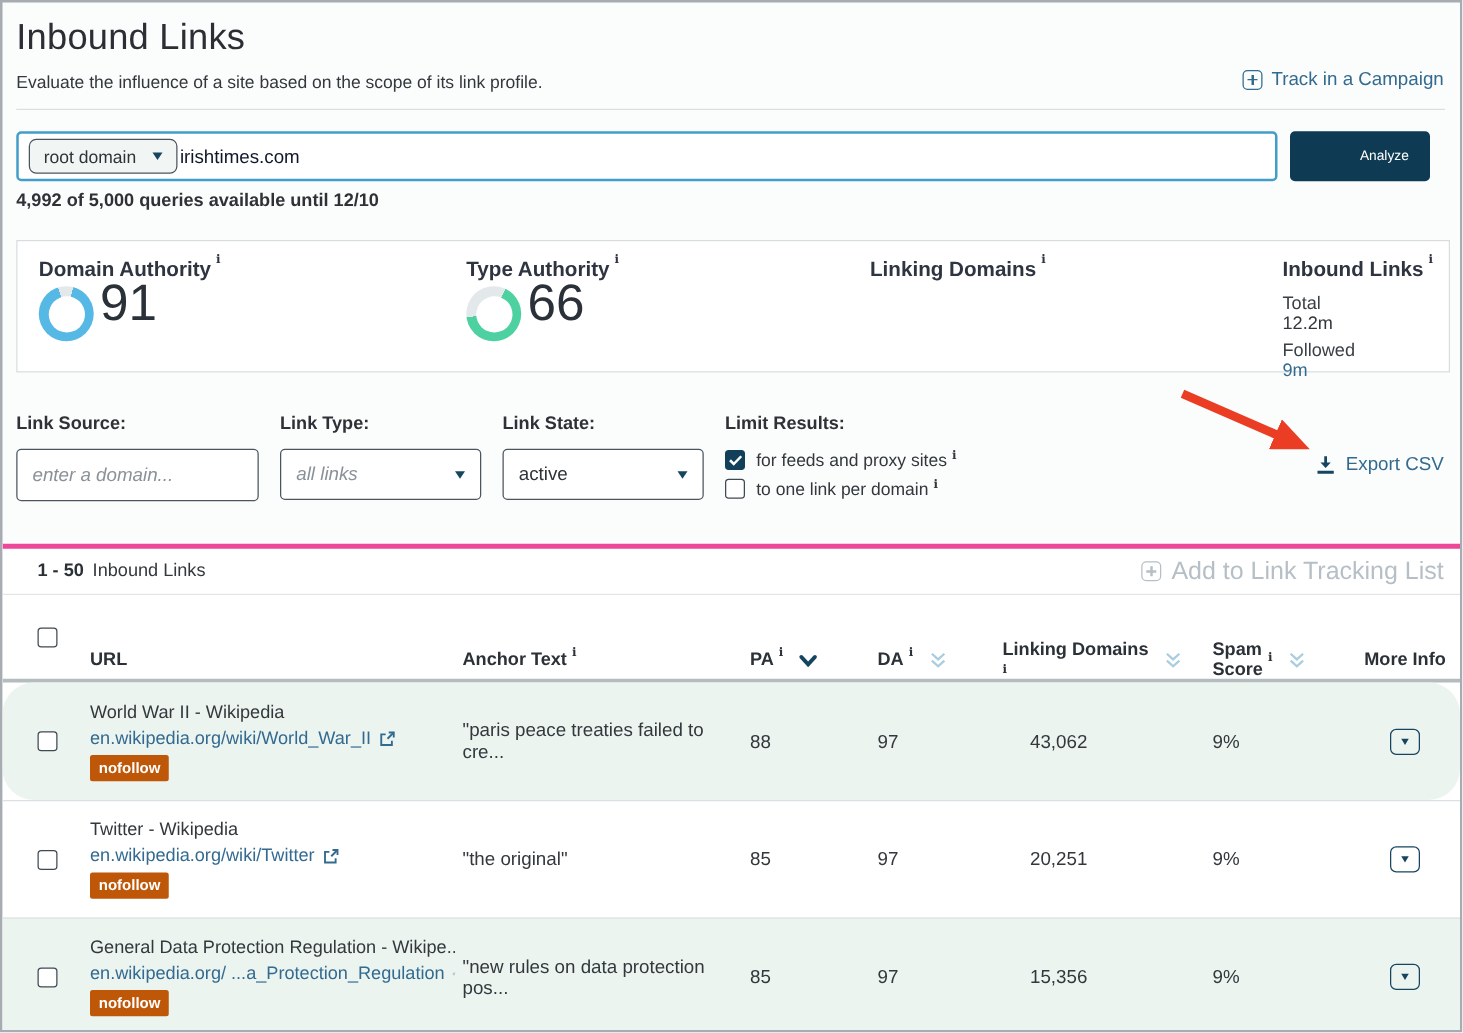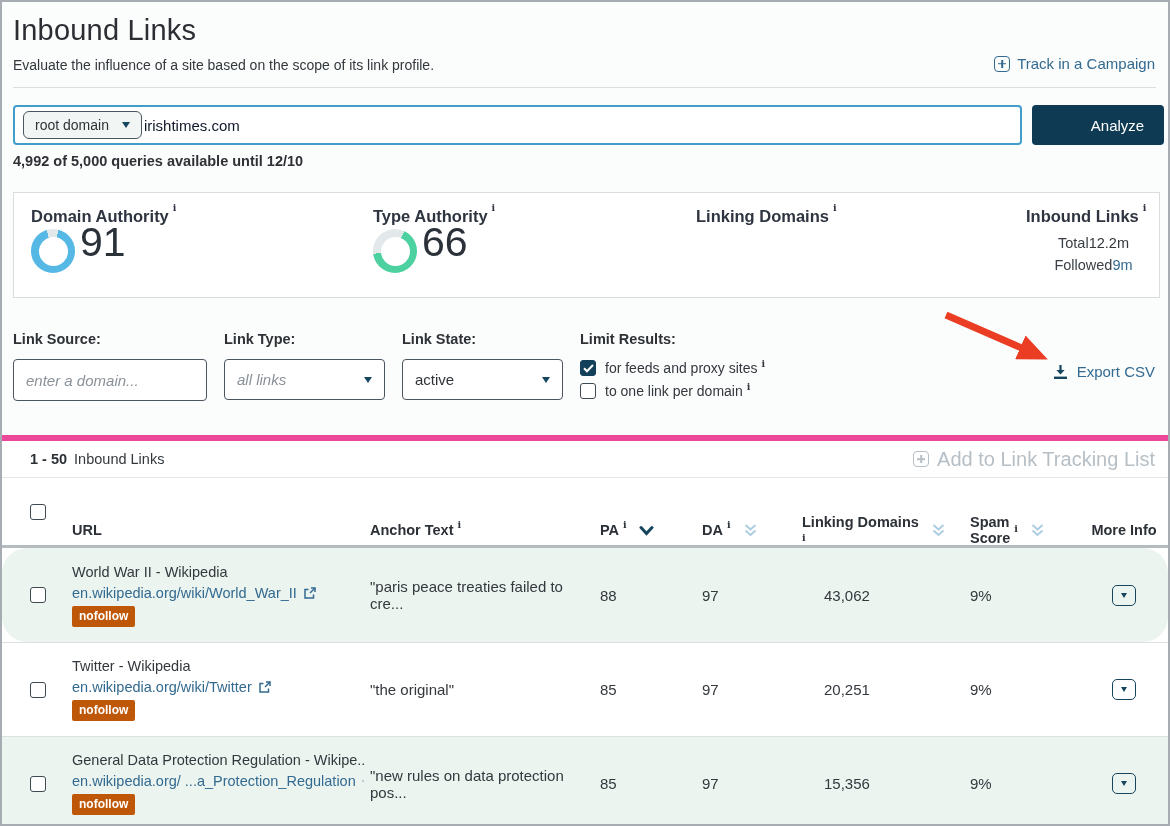--- a/index.html
+++ b/index.html
@@ -13,52 +13,52 @@
   .page-title { position:absolute; left:11px; top:12px; font-size:29px; font-weight:400; color:#2c2e34; letter-spacing:.2px; }
   .page-subtitle { position:absolute; left:11px; top:55px; font-size:14px; color:#33383d; }
   .track-link { position:absolute; right:13px; top:53px; display:flex; align-items:center; gap:7px; color:var(--link); font-size:15px; cursor:pointer; }
   .divider-top { position:absolute; left:11px; right:12px; top:85px; height:1px; background:#dcdfe1; }
 
   
   .search-wrap { position:absolute; left:11px; top:103px; width:1009px; height:40px; background:#fff; border:2px solid #429ec9; border-radius:4px; display:flex; align-items:center; }
   .scope-chip { margin-left:8px; height:28px; padding:0 11px; display:flex; align-items:center; gap:13px; border:1px solid #4b555e; border-radius:6px; background:#f1f6f4; cursor:pointer; }
   .scope-chip .lbl { font-size:14px; color:#2e3338; }
   .search-input { margin-left:2px; flex:1; border:none; outline:none; font-size:15px; color:#0f172a; background:transparent; font-family:Liberation Sans, sans-serif; }
-  .analyze-btn { position:absolute; left:1030px; top:103px; width:132px; height:40px; background:#0e3a53; color:#fff; font-size:15px; border:none; border-radius:4px; cursor:pointer; font-family:"Liberation Sans",sans-serif;padding-left:39px; }
+  .analyze-btn { position:absolute; left:1030px; top:103px; width:112px; height:40px; background:#0e3a53; color:#fff; font-size:11px; border:none; border-radius:4px; cursor:pointer; font-family:"Liberation Sans",sans-serif;padding-left:39px; }
   .quota { position:absolute; left:11px; top:151px; font-size:14.5px; font-weight:700; color:#2e3236; }
 
   
   .metrics { position:absolute; left:11px; top:190px; width:1147px; height:106px; background:#fff; border:1px solid #d9dde0; }
   .m-label { position:absolute; top:14px; font-size:16.5px; font-weight:700; color:#2e3440; }
   .donut { position:absolute; top:36px; width:44px; height:44px; border-radius:50%; display:flex; align-items:center; justify-content:center; }
   .donut .hole { width:29px; height:29px; border-radius:50%; background:#fff; }
   .m-big { position:absolute; top:26px; font-size:41px; font-weight:400; color:#2b3139; }
   .m-big.blue { color:#34688c; }
   .il-rows { position:absolute; left:1012px; top:42px; width:135px; font-size:14.5px; }
-  .il-row { display:flex; justify-content:center; margin-bottom:6px; }
+  .il-row { display:flex; justify-content:space-between; margin-bottom:6px;flex-direction:column; }
   .il-row .k { color:#3a4046; }
   .il-row .v { color:#33383d; }
   .il-row .v.link { color:var(--link); }
 
   
   .f-label { position:absolute; top:329px; font-size:14.5px; font-weight:700; color:#2e3236; }
   .f-input { position:absolute; top:357px; height:42px; border:1px solid #4b555e; border-radius:4px; background:#fff; font-size:15px; padding:0 12px; font-family:"Liberation Sans",sans-serif; color:#3c4349; outline:none; }
   .f-input::placeholder { font-style:italic; color:#8a9198; }
   .f-select { position:absolute; top:357px; height:41px; border:1px solid #4b555e; border-radius:4px; background:#fff; display:flex; align-items:center; justify-content:space-between; padding:0 12px; cursor:pointer; font-size:15px; }
   .f-select .val.placeholder { font-style:italic; color:#8a9198; }
   .f-select .val.selected { color:#2e3338; }
   .chk-row { position:absolute; left:578px; display:flex; align-items:center; gap:9px; font-size:14px; color:#33383d; cursor:pointer; }
   .chk { width:16px; height:16px; border:1px solid #3f4952; border-radius:3px; background:#fff; display:flex; align-items:center; justify-content:center; }
   .chk.checked { background:#123f5a; border-color:#123f5a; }
   .export { position:absolute; right:13px; top:361px; display:flex; align-items:center; gap:9px; cursor:pointer; }
   .export .txt { color:var(--link); font-size:15px; }
   .annot-arrow { position:absolute; left:938px; top:306px; pointer-events:none; }
 
   
-  .table-section { position:absolute; left:0; right:0; top:433px; bottom:0; background:#fff; border-top:6px solid #ec4899; }
+  .table-section { position:absolute; left:0; right:0; top:433px; bottom:0; background:#fff; border-top:4px solid #ec4899; }
   .t-bar { height:37px; display:flex; align-items:center; border-bottom:1px solid #e3e6e8; padding:0 13px 0 28px; }
   .t-range { font-size:14.5px; font-weight:700; color:#2b3036; }
   .t-range-suffix { font-size:14.5px; color:#33383d; margin-left:7px; }
   .add-list { margin-left:auto; display:flex; align-items:center; gap:8px; color:#b6bfc6; font-size:20px; cursor:pointer; }
 
   .tgrid { display:grid; grid-template-columns:70px 298px 230px 102px 100px 168px 110px 1fr; }
   .t-head { height:70px; border-bottom:3px solid #b5bcc0; align-items:center; }
   .th { font-size:14.5px; font-weight:700; color:#2b3137; display:flex; align-items:center;margin-top:36px; }
   .th .sort { margin-left:12px; display:inline-flex; }
   .cb-cell { display:flex; align-items:center; padding-left:28px; }

